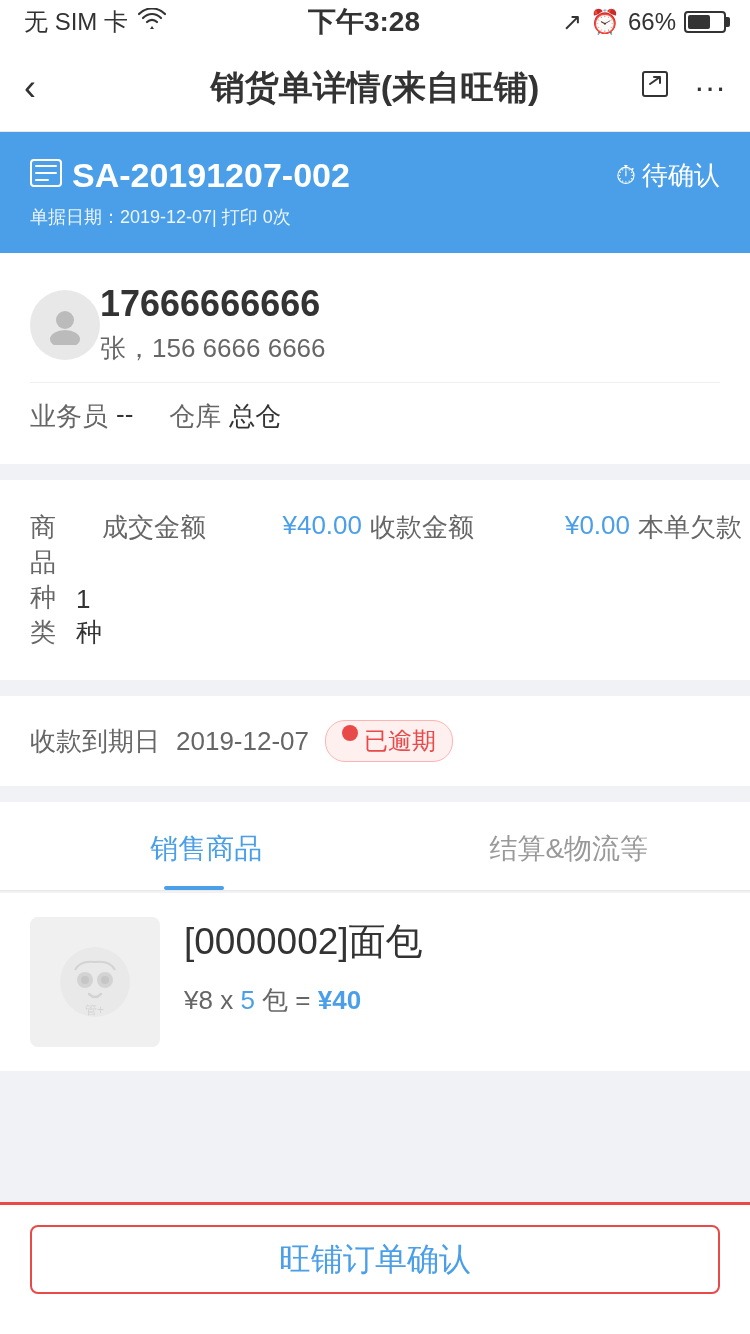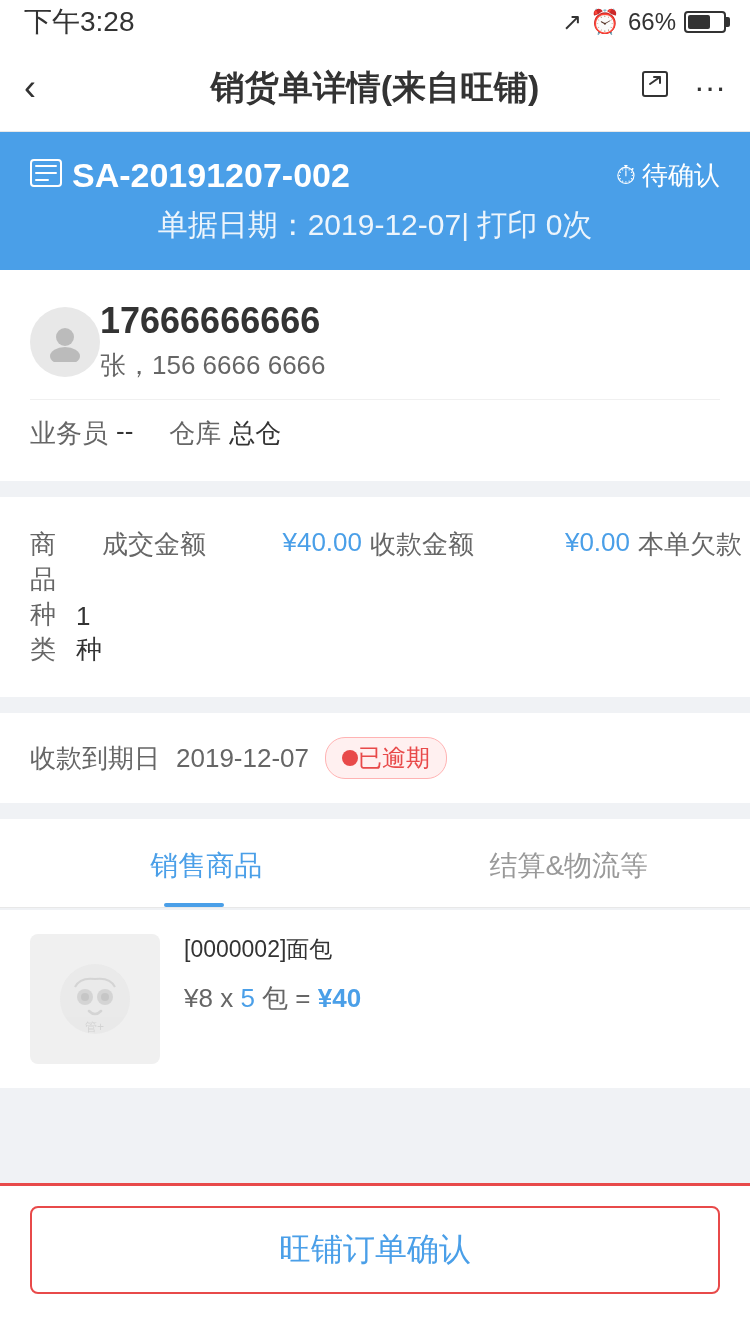--- a/index.html
+++ b/index.html
@@ -20,21 +20,21 @@
       height: 44px;
       background: #fff;
       display: flex;
       align-items: center;
       justify-content: space-between;
       padding: 0 24px;
       font-size: 24px;
       color: #333;
     }
     .status-left { display: flex; align-items: center; gap: 10px; }
-    .status-center { font-size: 28px; font-weight: 400; }
+    .status-center { font-size: 28px; font-weight: 700; }
     .status-right { display: flex; align-items: center; gap: 8px; font-size: 24px; }
     .battery-icon {
       width: 42px; height: 22px; border: 2px solid #333; border-radius: 4px;
       position: relative; display: inline-flex; align-items: center; padding: 2px;
     }
     .battery-icon::after {
       content: ''; position: absolute; right: -6px; top: 50%; transform: translateY(-50%);
       width: 4px; height: 10px; background: #333; border-radius: 0 2px 2px 0;
     }
     .battery-fill { background: #333; height: 100%; width: 66%; border-radius: 2px; }
@@ -95,24 +95,23 @@
       gap: 10px;
     }
     .order-status {
       font-size: 26px;
       color: #fff;
       display: flex;
       align-items: center;
       gap: 6px;
     }
     .order-date {
-      font-size: 30px;
+      font-size: 18px;
       color: #fff;
       opacity: 0.9;
-      text-align: center;
     }
 
     
     .customer-card {
       background: #fff;
       padding: 30px;
       margin-bottom: 16px;
     }
     .customer-header {
       display: flex;
@@ -195,21 +194,21 @@
       gap: 16px;
     }
     .overdue-badge {
       background: #fff0f0;
       color: #e84a4a;
       border: 1px solid #ffb3b3;
       border-radius: 20px;
       padding: 4px 16px;
       font-size: 24px;
       display: flex;
-      align-items: center;
+      gap: 6px;
     }
     .overdue-dot {
       width: 16px; height: 16px;
       background: #e84a4a;
       border-radius: 50%;
       display: inline-block;
     }
 
     
     .tabs {
@@ -257,21 +256,21 @@
       background: #f0f0f0;
       border-radius: 8px;
       display: flex;
       align-items: center;
       justify-content: center;
       flex-shrink: 0;
       overflow: hidden;
     }
     .product-image svg { width: 80px; height: 80px; opacity: 0.4; }
     .product-info { flex: 1; }
-    .product-name { font-size: 23px; color: #333; margin-bottom: 16px; }
+    .product-name { font-size: 37px; color: #333; margin-bottom: 16px; }
     .product-formula { font-size: 26px; color: #666; }
     .product-formula .quantity { color: #4a9fe8; }
     .product-formula .total { color: #4a9fe8; font-weight: 600; }
 
     
     .bottom-space {
       background: #f0f2f5;
       flex: 1;
       min-height: 200px;
     }
@@ -280,36 +279,47 @@
     .confirm-btn-container {
       position: fixed;
       bottom: 0;
       width: 750px;
       background: #fff;
       padding: 20px 30px 40px;
       border-top: 3px solid #e84a4a;
     }
     .confirm-btn {
       width: 100%;
-      height: 88px;
+      height: 69px;
       background: #fff;
       border: 2px solid #e84a4a;
       border-radius: 8px;
       font-size: 32px;
       color: #4a9fe8;
       cursor: pointer;
       display: flex;
       align-items: center;
       justify-content: center;
     }
   </style>
 </head>
 <body>
 
 <div class="status-bar">
+  <div class="status-left">
+    <span>无 SIM 卡</span>
+    <span>
+      <svg width="28" height="22" viewBox="0 0 28 22" fill="none">
+        <path d="M14 18l2 3h-4l2-3z" fill="#333"></path>
+        <path d="M9 14c1.4-1.4 3.3-2.2 5-2.2s3.6.8 5 2.2" stroke="#333" stroke-width="2.2" fill="none" stroke-linecap="round"></path>
+        <path d="M5 10C7.6 7.4 10.7 6 14 6s6.4 1.4 9 4" stroke="#333" stroke-width="2.2" fill="none" stroke-linecap="round"></path>
+        <path d="M1 6C4.5 2.5 9 0.5 14 0.5s9.5 2 13 5.5" stroke="#333" stroke-width="2.2" fill="none" stroke-linecap="round"></path>
+      </svg>
+    </span>
+  </div>
   <div class="status-center">下午3:28</div>
   <div class="status-right">
     <span>↗</span>
     <span>⏰</span>
     <span>66%</span>
     <div class="battery-icon">
       <div class="battery-fill"></div>
     </div>
   </div>
 </div>

